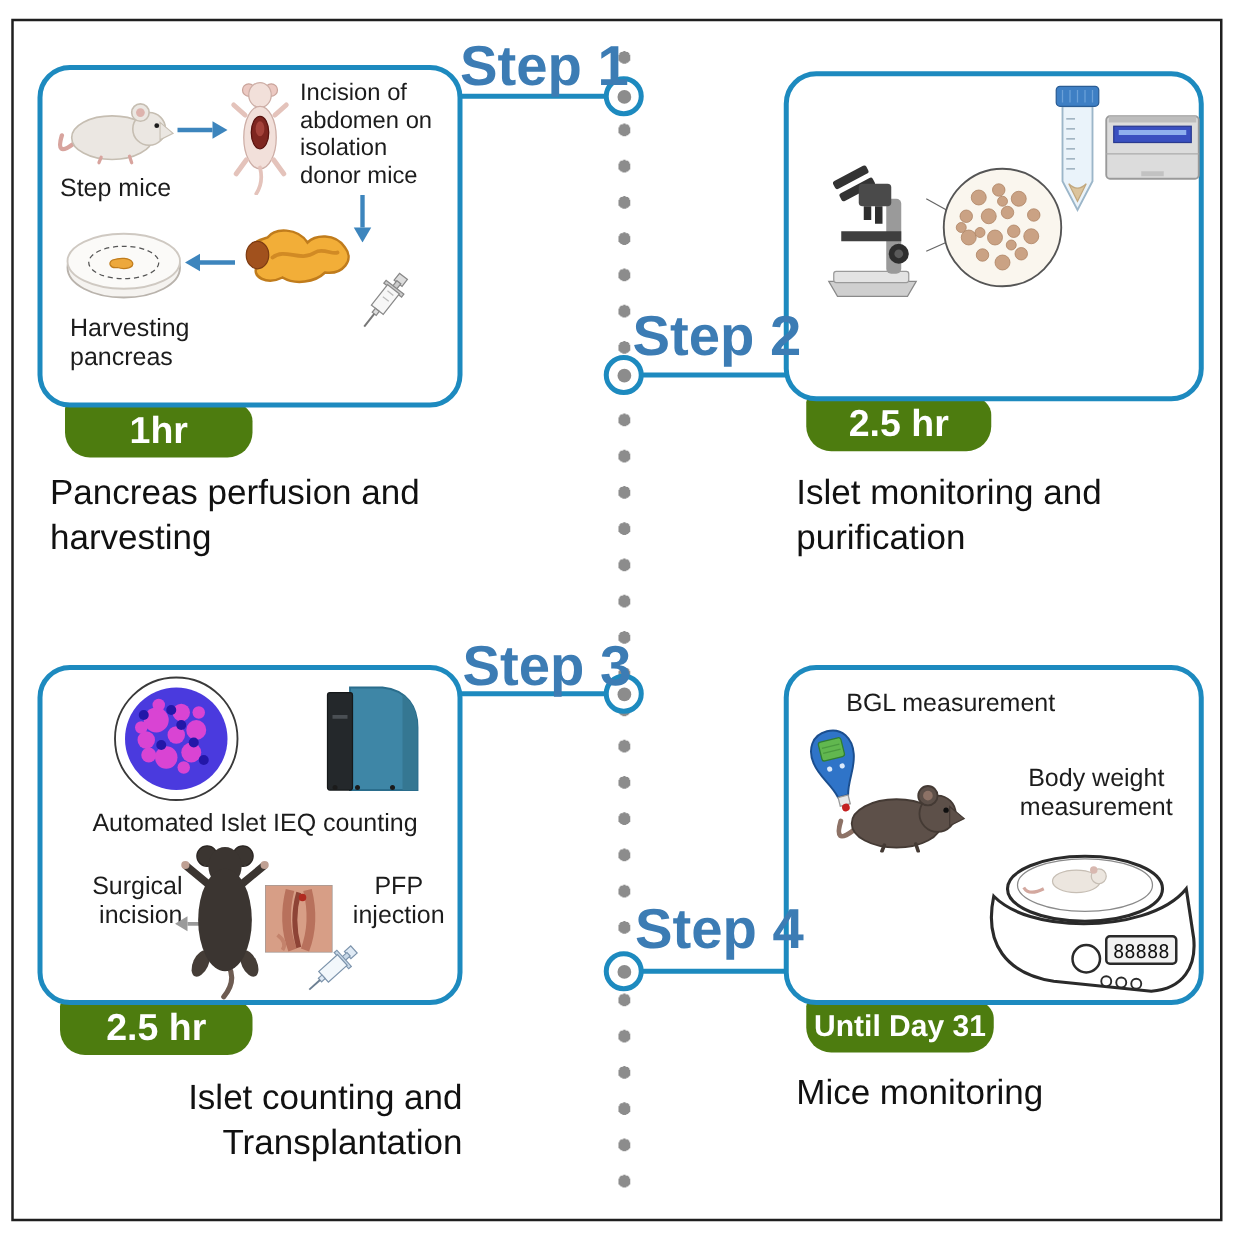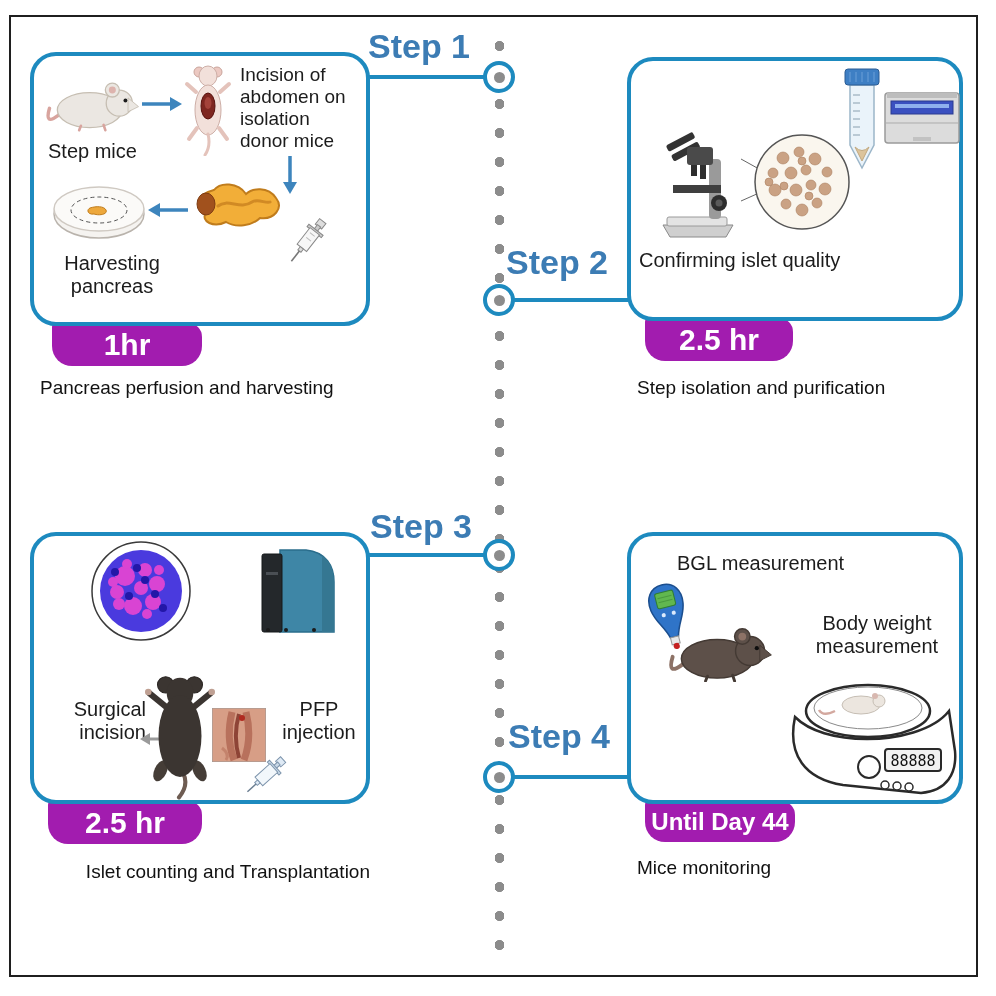--- a/index.html
+++ b/index.html
@@ -7,26 +7,26 @@
           font-family:"Liberation Sans", sans-serif;color:#1a1a1a;}
   .frame{position:absolute;left:9px;top:15px;width:965px;height:958px;border:2px solid #1f1f1f;}
   .dots{position:absolute;left:494px;top:40px;width:11px;height:916px;
         background-image:radial-gradient(circle 5px at 5.5px 6px,#8c8c8c 98%,rgba(140,140,140,0) 100%);
         background-size:11px 29px;background-repeat:repeat-y;}
   .ring{position:absolute;width:24px;height:24px;border:4px solid #1d8abf;border-radius:50%;
         background:#fff;display:flex;align-items:center;justify-content:center;z-index:3;}
   .ring .dot{width:11px;height:11px;border-radius:50%;background:#8c8c8c;}
   .connector{position:absolute;height:4px;background:#1d8abf;z-index:2;}
   .box{position:absolute;background:#fff;border:4px solid #1d8abf;border-radius:26px;box-sizing:border-box;z-index:2;}
-  .badge{position:absolute;background:#a21caf;color:#fff;font-weight:bold;font-size:30px;
+  .badge{position:absolute;background:#4d7c0f;color:#fff;font-weight:bold;font-size:30px;
          display:flex;align-items:center;justify-content:center;
          border-radius:4px 14px 20px 20px;z-index:1;}
   .badge.small{font-size:24px;}
-  .caption{position:absolute;font-size:19px;line-height:1.3;color:#111;}
-  .steplabel{position:absolute;font-size:34px;font-weight:bold;color:#3c7cb4;z-index:3;}
+  .caption{position:absolute;font-size:28px;line-height:1.3;color:#111;}
+  .steplabel{position:absolute;font-size:45px;font-weight:bold;color:#3c7cb4;z-index:3;}
   .innerlabel{position:absolute;font-size:20px;line-height:1.15;color:#1c1c1c;}
   .abs{position:absolute;}
   svg{display:block;}
 </style>
 </head>
 <body>
 
 <div class="canvas">
 
   <div class="frame"></div>
@@ -123,21 +123,21 @@
       <polygon points="14,1 2,8 14,15" fill="#3d85bd"></polygon>
     </svg>
 
     <svg class="abs" style="left:18px;top:124px;" width="94" height="64" viewBox="0 0 94 64">
       <ellipse cx="47" cy="34" rx="45" ry="24" fill="#f5f3f0" stroke="#b9b3ac" stroke-width="1.5"></ellipse>
       <ellipse cx="47" cy="29" rx="45" ry="22" fill="#fbfaf8" stroke="#cfc9c2" stroke-width="1.5"></ellipse>
       <ellipse cx="47" cy="30" rx="28" ry="13" fill="none" stroke="#555555" stroke-width="1" stroke-dasharray="4 3"></ellipse>
       <path d="M38 28 C34 30 36 35 42 34 C48 36 56 34 54 30 C52 26 44 26 38 28 Z" fill="#eda83c" stroke="#c07c1c"></path>
     </svg>
 
-    <div class="innerlabel" style="left:22px;top:196px;width:112px;text-align:center;">Harvesting pancreas</div>
+    <div class="innerlabel" style="left:22px;top:196px;width:112px;">Harvesting pancreas</div>
   </div>
   <div class="caption" style="left:40px;top:376px;width:330px;">Pancreas perfusion and harvesting</div>
 
   <div class="badge" style="left:645px;top:318px;width:148px;height:43px;">
       <span>2.5 hr</span>
     </div>
   <div class="box" style="left:627px;top:57px;width:336px;height:264px;">
 
     <svg class="abs" style="left:22px;top:64px;" width="100" height="114" viewBox="0 0 100 114">
       <path d="M10 100 L80 100 L73 112 L17 112 Z" fill="#cfcfcf" stroke="#8a8a8a"></path>
@@ -202,23 +202,22 @@
 
     <svg class="abs" style="left:252px;top:24px;" width="78" height="62" viewBox="0 0 78 62">
       <rect x="2" y="8" width="74" height="50" rx="3" fill="#dcdcdc" stroke="#9a9a9a" stroke-width="1.5"></rect>
       <rect x="4" y="8" width="70" height="5" fill="#bdbdbd"></rect>
       <rect x="8" y="16" width="62" height="13" fill="#3a50c0" stroke="#2a3a90"></rect>
       <rect x="12" y="19" width="54" height="4" fill="#8fb0ee"></rect>
       <line x1="2" y1="38" x2="76" y2="38" stroke="#ababab"></line>
       <rect x="30" y="52" width="18" height="4" fill="#c2c2c2"></rect>
     </svg>
 
-    <div class="innerlabel" style="left:8px;top:188px;">Confirming islet quality</div>
   </div>
-  <div class="caption" style="left:637px;top:376px;width:250px;">Step isolation and purification</div>
+  <div class="caption" style="left:637px;top:376px;width:250px;">Islet monitoring and purification</div>
 
   <div class="badge" style="left:48px;top:801px;width:154px;height:43px;">
       <span>2.5 hr</span>
     </div>
   <div class="box" style="left:30px;top:532px;width:340px;height:272px;">
 
     <svg class="abs" style="left:55px;top:4px;" width="104" height="102" viewBox="0 0 104 102">
       <circle cx="52" cy="51" r="49" fill="#ffffff" stroke="#3a3a3a" stroke-width="1.5"></circle>
       <circle cx="52" cy="51" r="41" fill="#4a3ade"></circle>
       <g fill="#d944d3">
@@ -248,20 +247,21 @@
     <svg class="abs" style="left:222px;top:10px;" width="82" height="90" viewBox="0 0 82 90">
       <path d="M24 4 L50 4 C70 6 78 20 78 36 L78 86 L24 86 Z" fill="#3e86a6" stroke="#2a6d8c" stroke-width="1.5"></path>
       <path d="M60 6 C74 12 78 24 78 36 L78 86 L66 86 L66 9 Z" fill="#357792"></path>
       <rect x="6" y="8" width="20" height="78" rx="2" fill="#24282b" stroke="#15181a"></rect>
       <rect x="10" y="26" width="12" height="3" fill="#4a4f54"></rect>
       <circle cx="12" cy="84" r="2" fill="#1b1b1b"></circle>
         <circle cx="30" cy="84" r="2" fill="#1b1b1b"></circle>
         <circle cx="58" cy="84" r="2" fill="#1b1b1b"></circle>
     </svg>
 
+    <div class="innerlabel" style="left:30px;top:112px;width:280px;text-align:center;">Automated Islet IEQ counting</div>
 
     <div class="innerlabel" style="left:30px;top:162px;width:82px;text-align:right;">Surgical incision</div>
 
     <svg class="abs" style="left:104px;top:196px;" width="38" height="14" viewBox="0 0 38 14">
       <line x1="12" y1="7" x2="36" y2="7" stroke="#9a9a9a" stroke-width="3"></line>
       <polygon points="12,1 2,7 12,13" fill="#9a9a9a"></polygon>
     </svg>
 
     <svg class="abs" style="left:102px;top:134px;" width="88" height="130" viewBox="0 0 86 126">
       <path d="M46 100 Q52 112 42 124" stroke="#6e5c52" stroke-width="4" fill="none" stroke-linecap="round"></path>
@@ -299,21 +299,21 @@
         <rect x="24" y="36" width="4" height="4" fill="#dfeaf5" stroke="#7d94ac"></rect>
         <line x1="26" y1="40" x2="26" y2="52" stroke="#6c7f92" stroke-width="1.6"></line>
       </g>
     </svg>
 
     <div class="innerlabel" style="left:240px;top:162px;width:90px;text-align:center;">PFP injection</div>
   </div>
   <div class="caption" style="left:40px;top:860px;width:330px;text-align:right;">Islet counting and Transplantation</div>
 
   <div class="badge small" style="left:645px;top:801px;width:150px;height:41px;">
-      <span>Until Day 44</span>
+      <span>Until Day 31</span>
     </div>
   <div class="box" style="left:627px;top:532px;width:336px;height:272px;">
 
     <div class="innerlabel" style="left:46px;top:16px;">BGL measurement</div>
 
     <svg class="abs" style="left:16px;top:46px;" width="44" height="68" viewBox="0 0 42 66">
       <g transform="rotate(-14 21 32)">
         <path d="M21 2 C33 2 39 12 37 24 C35 36 28 42 25 54 L17 54 C14 42 7 36 5 24 C3 12 9 2 21 2 Z" fill="#2f74c8" stroke="#1b4e8e" stroke-width="1.5"></path>
         <rect x="12" y="9" width="18" height="15" rx="2" fill="#61b74f" stroke="#2f7d33"></rect>
         <line x1="14" y1="14" x2="28" y2="14" stroke="#4a9a3f"></line>

